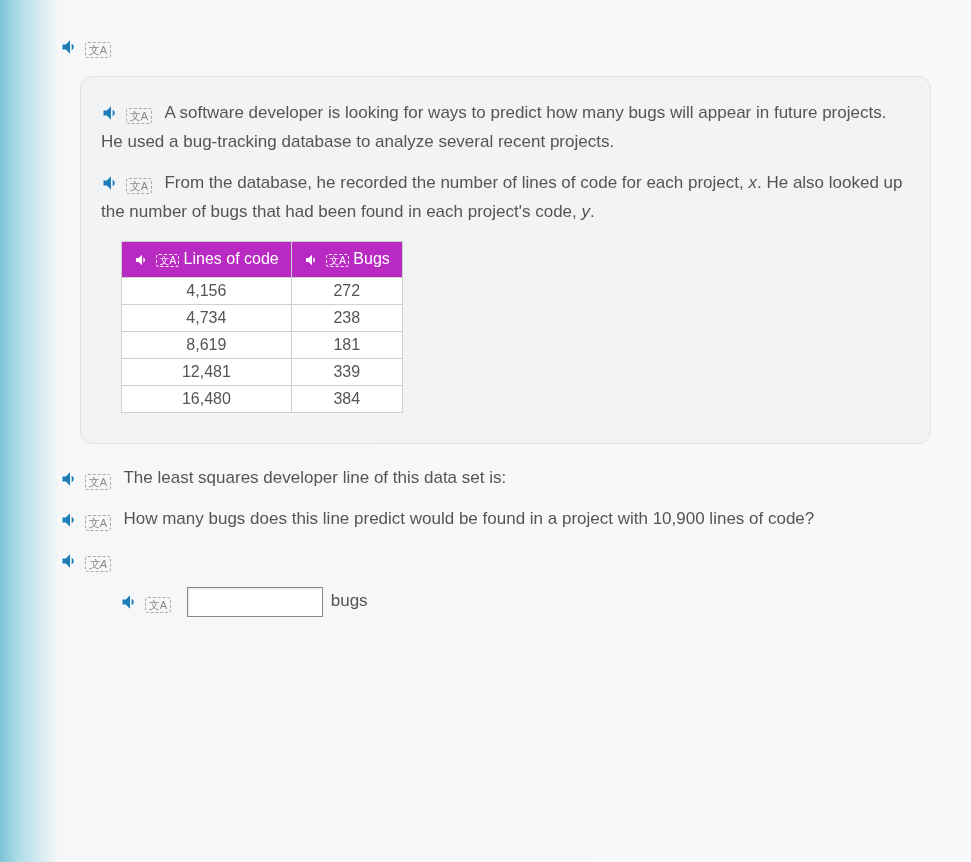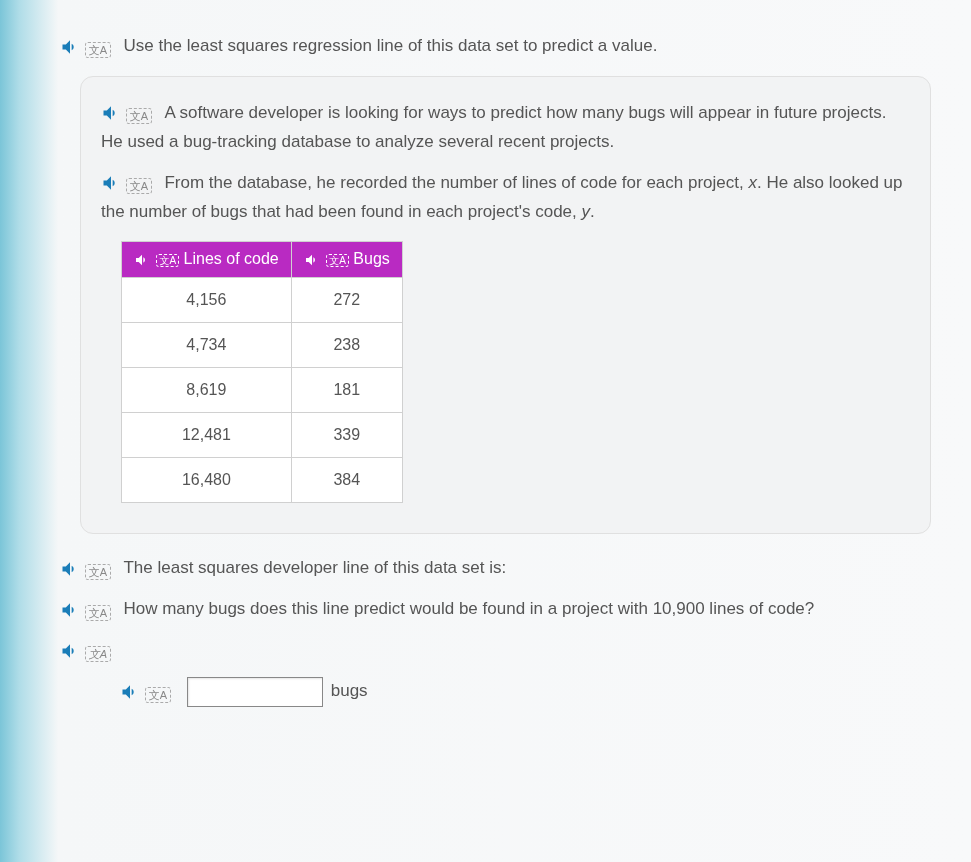--- a/index.html
+++ b/index.html
@@ -76,21 +76,21 @@
   table.data-table th {
     background: #b92ac2;
     color: #fff;
     font-weight: normal;
     padding: 8px 12px;
     border: 1px solid #d0d0d0;
     font-size: 16px;
   }
   table.data-table td {
     border: 1px solid #d0d0d0;
-    padding: 13px 24px;
+    padding: 4px 24px;
     text-align: center;
     font-size: 16px;
     color: #555;
   }
   .equation {
     margin-left: 60px;
     font-family: Verdana, sans-serif;
     font-size: 17px;
     color: #555;
   }
@@ -118,21 +118,20 @@
 
 <div class="content">
 
   <div class="line">
     <span class="prefix-icons">
       <span class="speaker-icon"><svg viewBox="0 0 24 24">
             <path d="M3 9v6h4l5 5V4L7 9H3zm13.5 3A4.5 4.5 0 0014 7.97v8.05A4.5 4.5 0 0016.5 12z"></path>
           </svg></span>
       <span class="translate-icon"></span>
     </span>
-    <span>Use the least squares regression line of this data set to predict a value.</span>
   </div>
 
   <div class="inset-box">
 
     <div class="line">
       <span class="prefix-icons">
         <span class="speaker-icon"><svg viewBox="0 0 24 24">
               <path d="M3 9v6h4l5 5V4L7 9H3zm13.5 3A4.5 4.5 0 0014 7.97v8.05A4.5 4.5 0 0016.5 12z"></path>
             </svg></span>
         <span class="translate-icon"></span>

